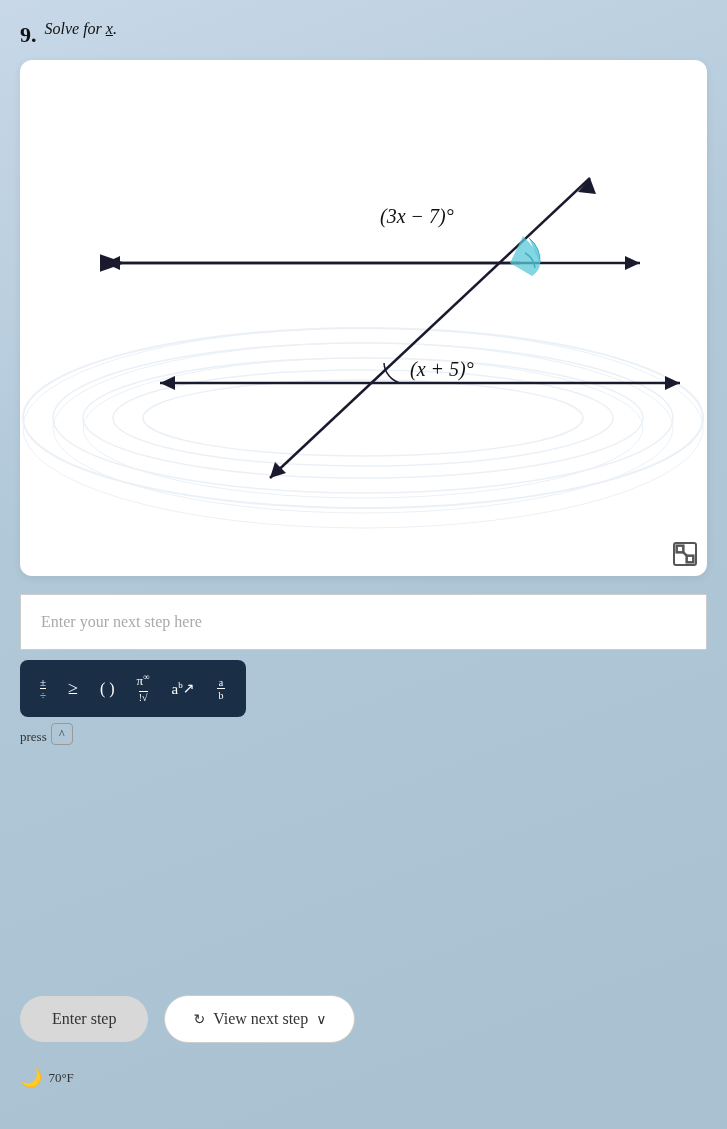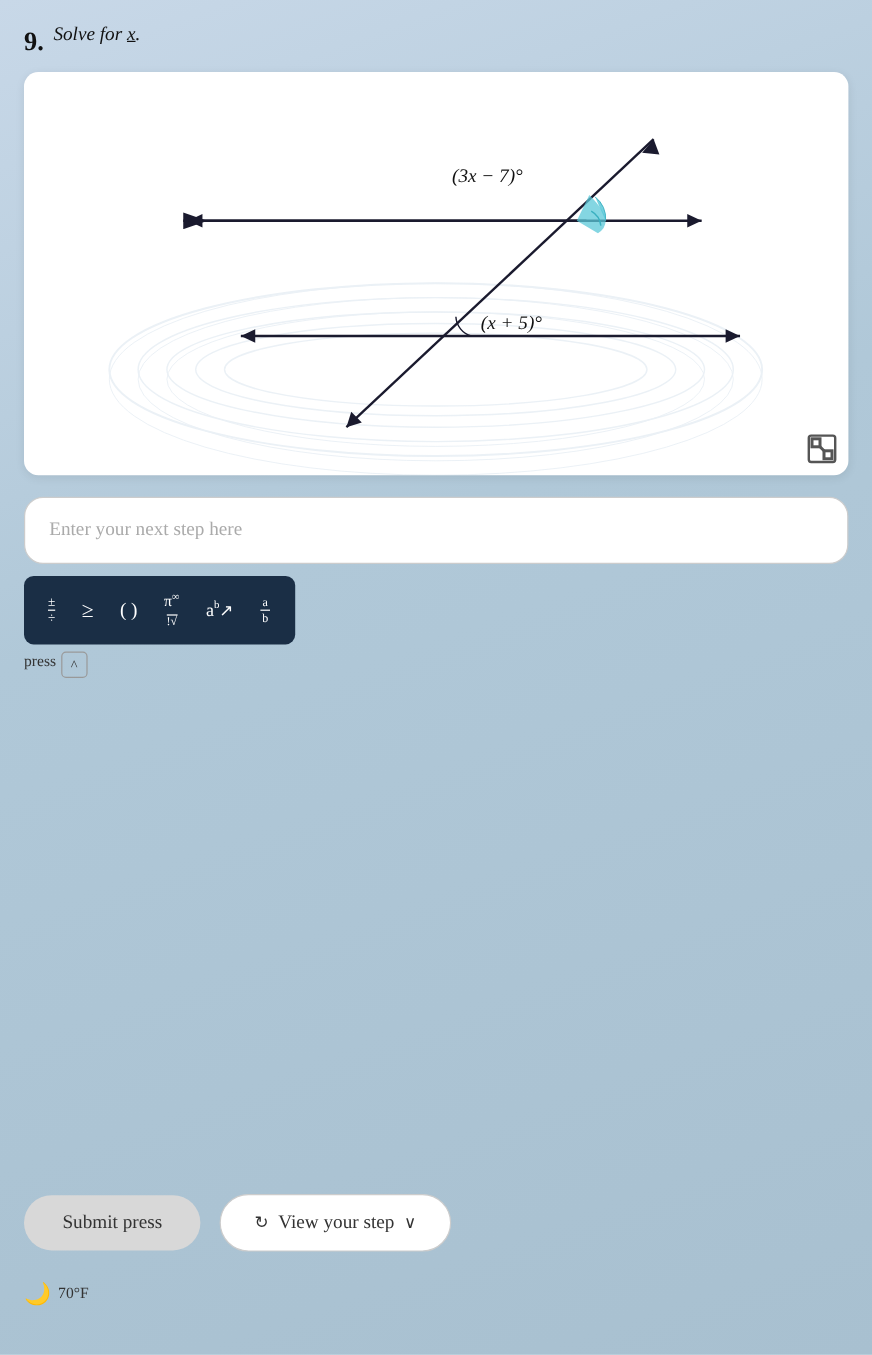--- a/index.html
+++ b/index.html
@@ -44,21 +44,21 @@
       font-style: italic;
       text-decoration: underline;
       text-decoration-style: solid;
     }
 
     
     .diagram-card {
       background: white;
       border-radius: 12px;
       width: 100%;
-      height: 336px;
+      height: 516px;
       position: relative;
       overflow: hidden;
       margin-bottom: 18px;
       box-shadow: 0 2px 8px rgba(0,0,0,0.08);
     }
 
     .diagram-card svg {
       width: 100%;
       height: 100%;
     }
@@ -75,21 +75,21 @@
       align-items: center;
       justify-content: center;
       background: white;
       cursor: pointer;
     }
 
     
     .input-area {
       background: white;
       border: 1.5px solid #ccc;
-      border-radius: 16px;
+      border-radius: 1px;
       padding: 18px 20px;
       font-size: 16px;
       color: #aaa;
       margin-bottom: 10px;
       min-height: 56px;
       cursor: text;
     }
 
     
     .math-toolbar {
@@ -115,21 +115,21 @@
       align-items: center;
       justify-content: center;
       font-family: 'Georgia', serif;
     }
 
     .press-label {
       font-size: 13px;
       color: #333;
       margin-bottom: 4px;
       display: flex;
-      align-items: flex-start;
+      align-items: flex-end;
       gap: 4px;
       font-family: Liberation Serif, serif;
     }
 
     .press-caret {
       display: inline-flex;
       align-items: center;
       justify-content: center;
       width: 22px;
       height: 22px;
@@ -339,24 +339,24 @@
       </span>
     </button>
   </div>
 
   <div class="press-label">
     <span>press</span>
     <span class="press-caret">^</span>
   </div>
 
   <div class="bottom-actions">
-    <button class="submit-btn">Submit press</button>
+    <button class="submit-btn">Enter step</button>
     <button class="view-next-btn">
       <span class="refresh-icon">↻</span>
-      <span>View your step</span>
+      <span>View next step</span>
       <span class="chevron-icon">∨</span>
     </button>
   </div>
 
   <div class="status-bar">
     <span class="moon-icon">🌙</span>
     <span>70°F</span>
   </div>
 
 </div>

